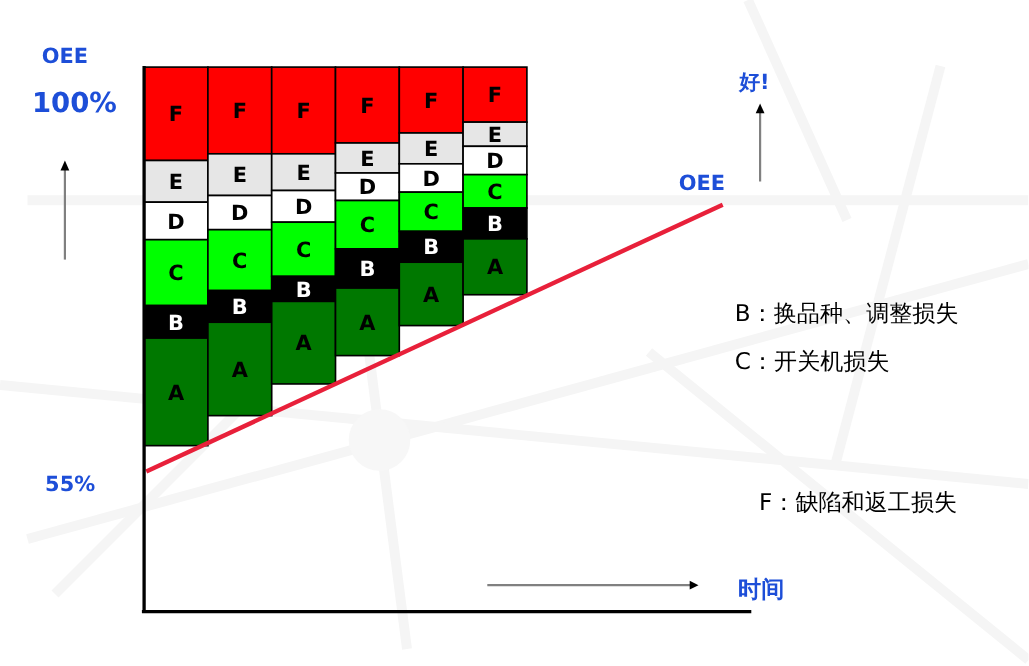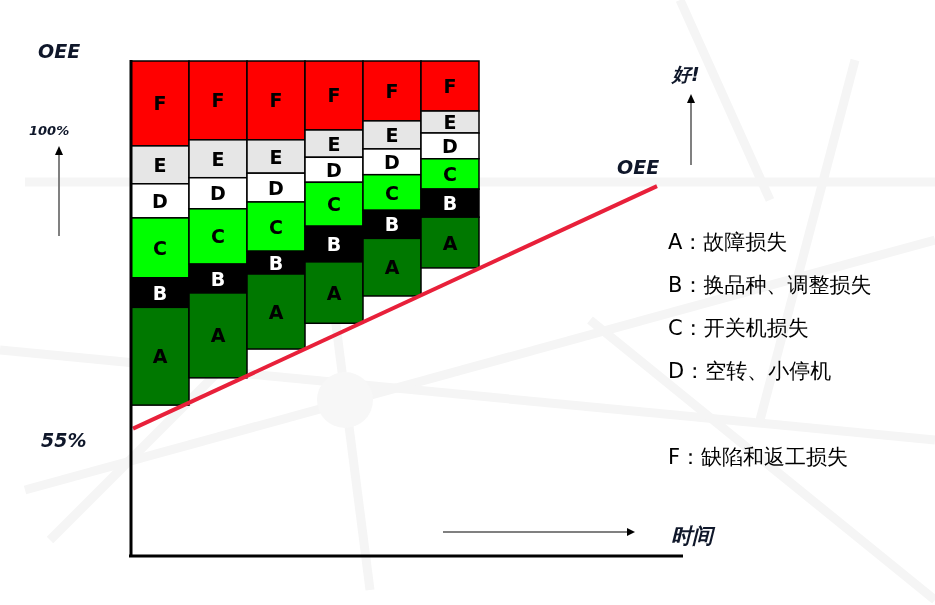--- a/index.html
+++ b/index.html
@@ -1,19 +1,19 @@
 <!DOCTYPE html>
 <html><head>
 <meta charset="utf-8">
 <style>
   html, body { margin:0; padding:0; background:#ffffff; }
   body { width:935px; height:605px; position:relative; overflow:hidden;
          font-family:"DejaVu Sans", "Liberation Sans", sans-serif; }
   #stage { position:absolute; left:0; top:0; width:935px; height:605px; }
-  .lbl { position:absolute; font-weight:bold; color:#0f172a; white-space:nowrap;font-style:italic; }
+  .lbl { position:absolute; font-weight:bold; color:#1d4ed8; white-space:nowrap; }
   .legend-item { position:absolute; left:668px; font-size:21px; color:#000; white-space:nowrap; }
   svg text { font-family:"DejaVu Sans", "Liberation Sans", sans-serif; font-weight:bold; }
 </style>
 </head>
 <body>
 
 <div id="stage">
   <svg id="bg" width="935" height="605" style="position:absolute;left:0;top:0">
     <g stroke="#f5f5f5" stroke-width="9" fill="none">
       <line x1="25" y1="182" x2="935" y2="182"></line>
@@ -124,24 +124,22 @@
     <polygon points="55,155 63,155 59,146" fill="#000"></polygon>
 
     <line x1="691" y1="165" x2="691" y2="100" stroke="#808080" stroke-width="2"></line>
     <polygon points="687,103 695,103 691,94" fill="#000"></polygon>
 
     <line x1="443" y1="532" x2="628" y2="532" stroke="#808080" stroke-width="2"></line>
     <polygon points="627,528 627,536 635,532" fill="#000"></polygon>
   </svg>
 
   <div class="lbl" style="left:38px;top:40px;font-size:19px;">OEE</div>
-  <div class="lbl" style="left:29px;top:79px;font-size:13px;margin-top:44px;">100%</div>
+  <div class="lbl" style="left:29px;top:79px;font-size:25px;">100%</div>
   <div class="lbl" style="left:41px;top:429px;font-size:19px;">55%</div>
   <div class="lbl" style="left:672px;top:62px;font-size:19px;">好!</div>
   <div class="lbl" style="left:617px;top:156px;font-size:19px;">OEE</div>
   <div class="lbl" style="left:671px;top:522px;font-size:21px;">时间</div>
 
-  <div class="legend-item" style="top:228px;">A：故障损失</div>
   <div class="legend-item" style="top:271px;">B：换品种、调整损失</div>
   <div class="legend-item" style="top:314px;">C：开关机损失</div>
-  <div class="legend-item" style="top:357px;">D：空转、小停机</div>
-  <div class="legend-item" style="top:443px;">F：缺陷和返工损失</div>
+  <div class="legend-item" style="top:443px;margin-left:22px;">F：缺陷和返工损失</div>
 </div>
 
 </body></html>

